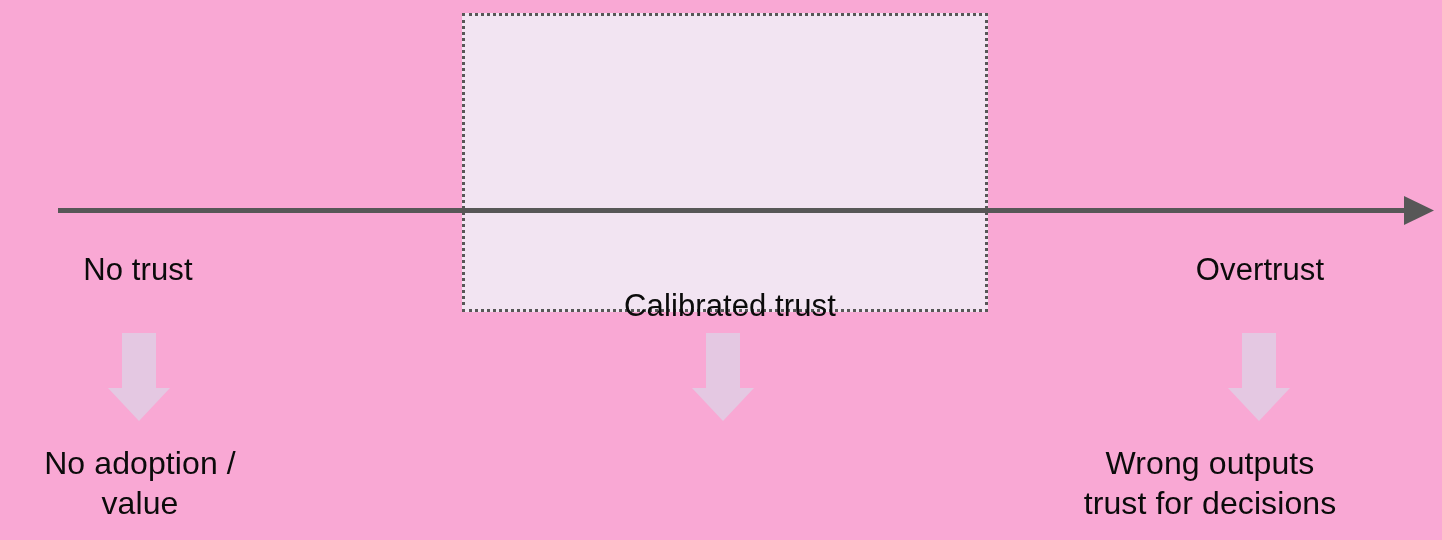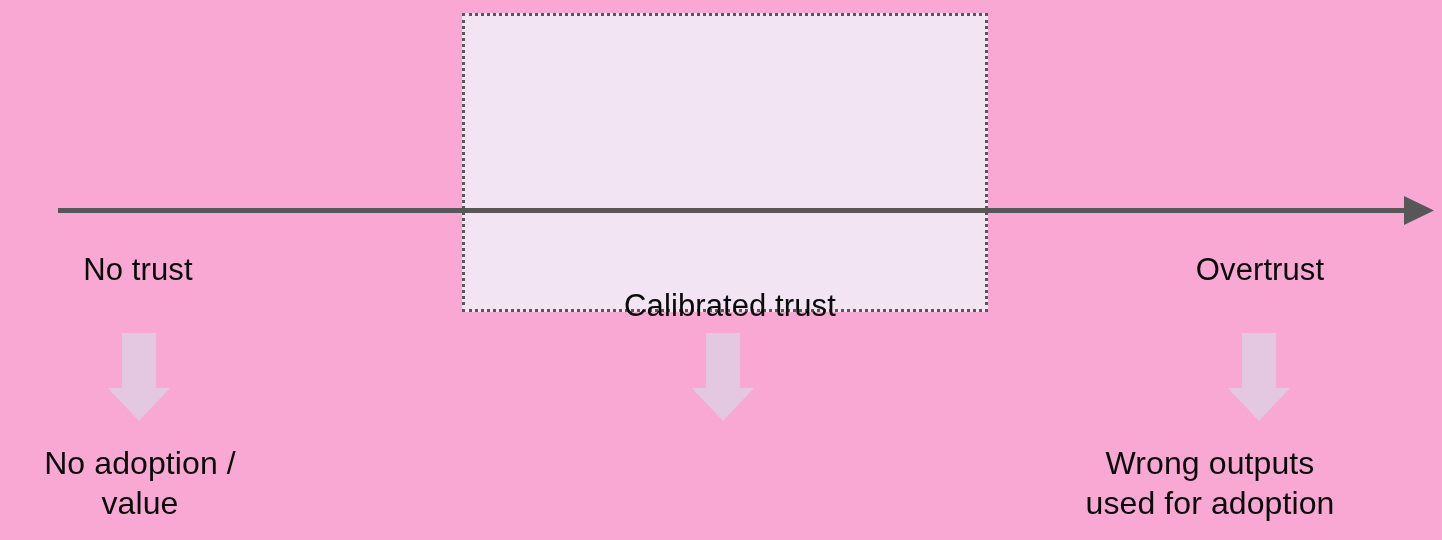--- a/index.html
+++ b/index.html
@@ -119,15 +119,15 @@
     <svg viewBox="0 0 62 88" preserveAspectRatio="none">
       <polygon points="14,0 48,0 48,55 62,55 31,88 0,55 14,55" fill="#e4c8e2"></polygon>
     </svg>
   </div>
 
   <div class="outcome o1">No adoption /
 value</div>
 
 
   <div class="outcome o3">Wrong outputs
-used for adoption</div>
+trust for decisions</div>
 
 </div>
 
 </body></html>

